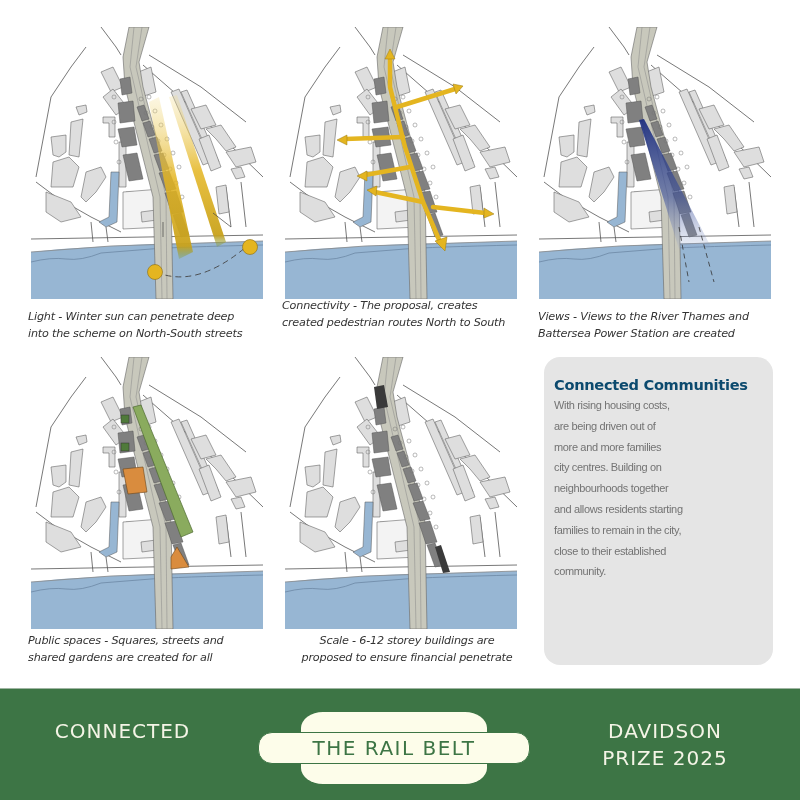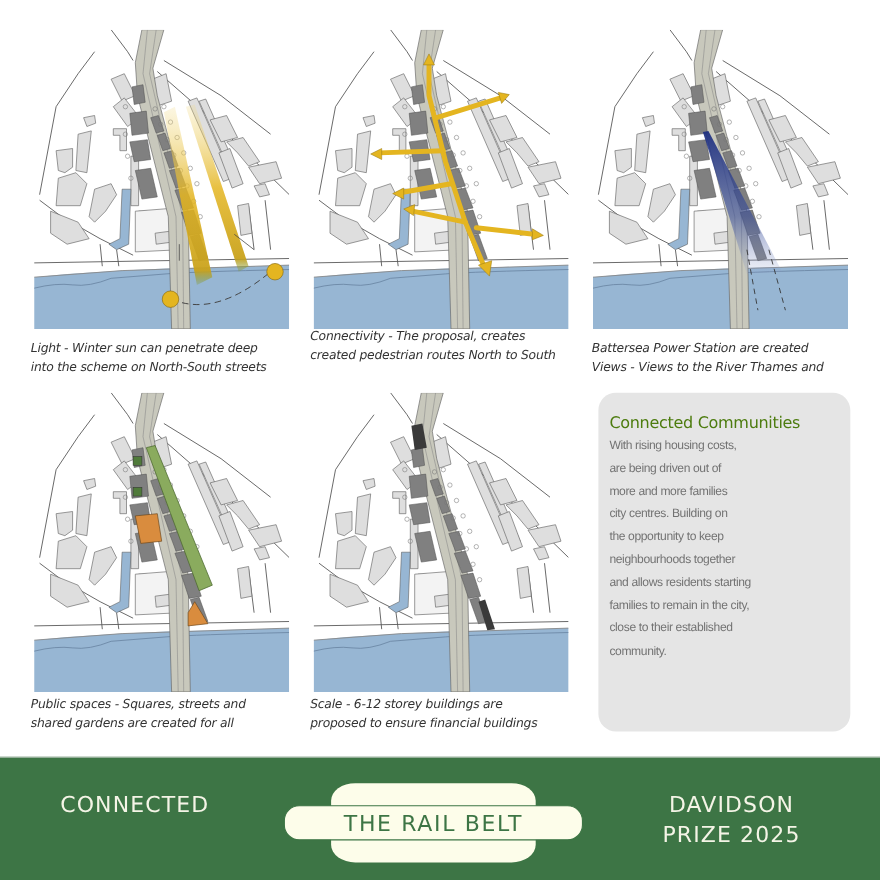--- a/index.html
+++ b/index.html
@@ -13,22 +13,22 @@
     font-family: "DejaVu Sans", sans-serif; font-style: italic;
     font-size: 11.2px; line-height: 17px; color: #333; letter-spacing: -0.2px;
   }
   .caption span { display: block; white-space: nowrap; }
 
   .infobox {
     position: absolute; left: 544px; top: 357px; width: 229px; height: 308px;
     background: #e5e5e5; border-radius: 16px; padding: 18px 10px 10px 10px;
   }
   .infobox h2 {
-    font-family: "DejaVu Sans", sans-serif; font-weight: normal;
-    font-size: 14.6px; line-height: 20px; color: #4d7c0f; letter-spacing: -0.3px;
+    font-family: "DejaVu Sans", sans-serif; font-weight: bold;
+    font-size: 14.6px; line-height: 20px; color: #0c4a6e; letter-spacing: -0.3px;
     white-space: nowrap;
   }
   .infobox .line {
     font-family: Liberation Sans, sans-serif; font-size: 11px;
     line-height: 20.8px; color: #737373; white-space: nowrap; letter-spacing: -0.35px;
   }
 
   .footer {
     position: absolute; left: 0; top: 688px; width: 800px; height: 112px;
     background: #3d7545; border-top: 1px solid #9fb5a2;
@@ -209,22 +209,22 @@
   <svg viewBox="0 0 232 272">
     <use href="#basemap"></use>
     <path d="M100 93 L105 92 L172 220 L140 222 Z" fill="url(#viewGrad)"></path>
     <g stroke="#333" stroke-width="0.8" stroke-dasharray="5 4">
       <path d="M140 200 L150 255"></path>
       <path d="M160 200 L175 255"></path>
     </g>
   </svg>
 </div>
 <div class="caption" style="left:538px; top:308px;">
+  <span>Views - Views to the River Thames and</span>
   <span>Battersea Power Station are created</span>
-  <span>Views - Views to the River Thames and</span>
 </div>
 
 <div class="panel" style="left:31px; top:357px;">
   <svg viewBox="0 0 232 272">
     <use href="#basemap"></use>
     <path d="M102 50 L110 48 L162 175 L150 180 Z" fill="#8aab5e" stroke="#4d6a30" stroke-width="0.7"></path>
     <rect x="90" y="58" width="8" height="8" fill="#4f7a3a" stroke="#333" stroke-width="0.5"></rect>
     <rect x="90" y="86" width="8" height="8" fill="#4f7a3a" stroke="#333" stroke-width="0.5"></rect>
     <path d="M92 112 L112 110 L116 135 L97 137 Z" fill="#d98c3e" stroke="#6b4419" stroke-width="0.6"></path>
     <path d="M140 200 L146 190 L158 210 L140 212 Z" fill="#d98c3e" stroke="#6b4419" stroke-width="0.6"></path>
@@ -235,32 +235,31 @@
   <span>shared gardens are created for all</span>
 </div>
 
 <div class="panel" style="left:285px; top:357px;">
   <svg viewBox="0 0 232 272">
     <use href="#basemap"></use>
     <path d="M89 30 L99 28 L103 50 L92 52 Z" fill="#3a3a3a"></path>
     <path d="M150 190 L156 188 L165 215 L158 216 Z" fill="#3a3a3a"></path>
   </svg>
 </div>
-<div class="caption" style="left:282px; top:632px;">
+<div class="caption" style="left:282px; top:632px;text-align:center;">
   <span>Scale - 6-12 storey buildings are</span>
-  <span>proposed to ensure financial buildings</span>
+  <span>proposed to ensure financial penetrate</span>
 </div>
 
 <div class="infobox">
   <h2>Connected Communities</h2>
   <div class="line">With rising housing costs,</div>
   <div class="line">are being driven out of</div>
   <div class="line">more and more families</div>
   <div class="line">city centres. Building on</div>
-  <div class="line">the opportunity to keep</div>
   <div class="line">neighbourhoods together</div>
   <div class="line">and allows residents starting</div>
   <div class="line">families to remain in the city,</div>
   <div class="line">close to their established</div>
   <div class="line">community.</div>
 </div>
 
 <div class="footer">
   <div class="side left">
     <div>CONNECTED</div>

